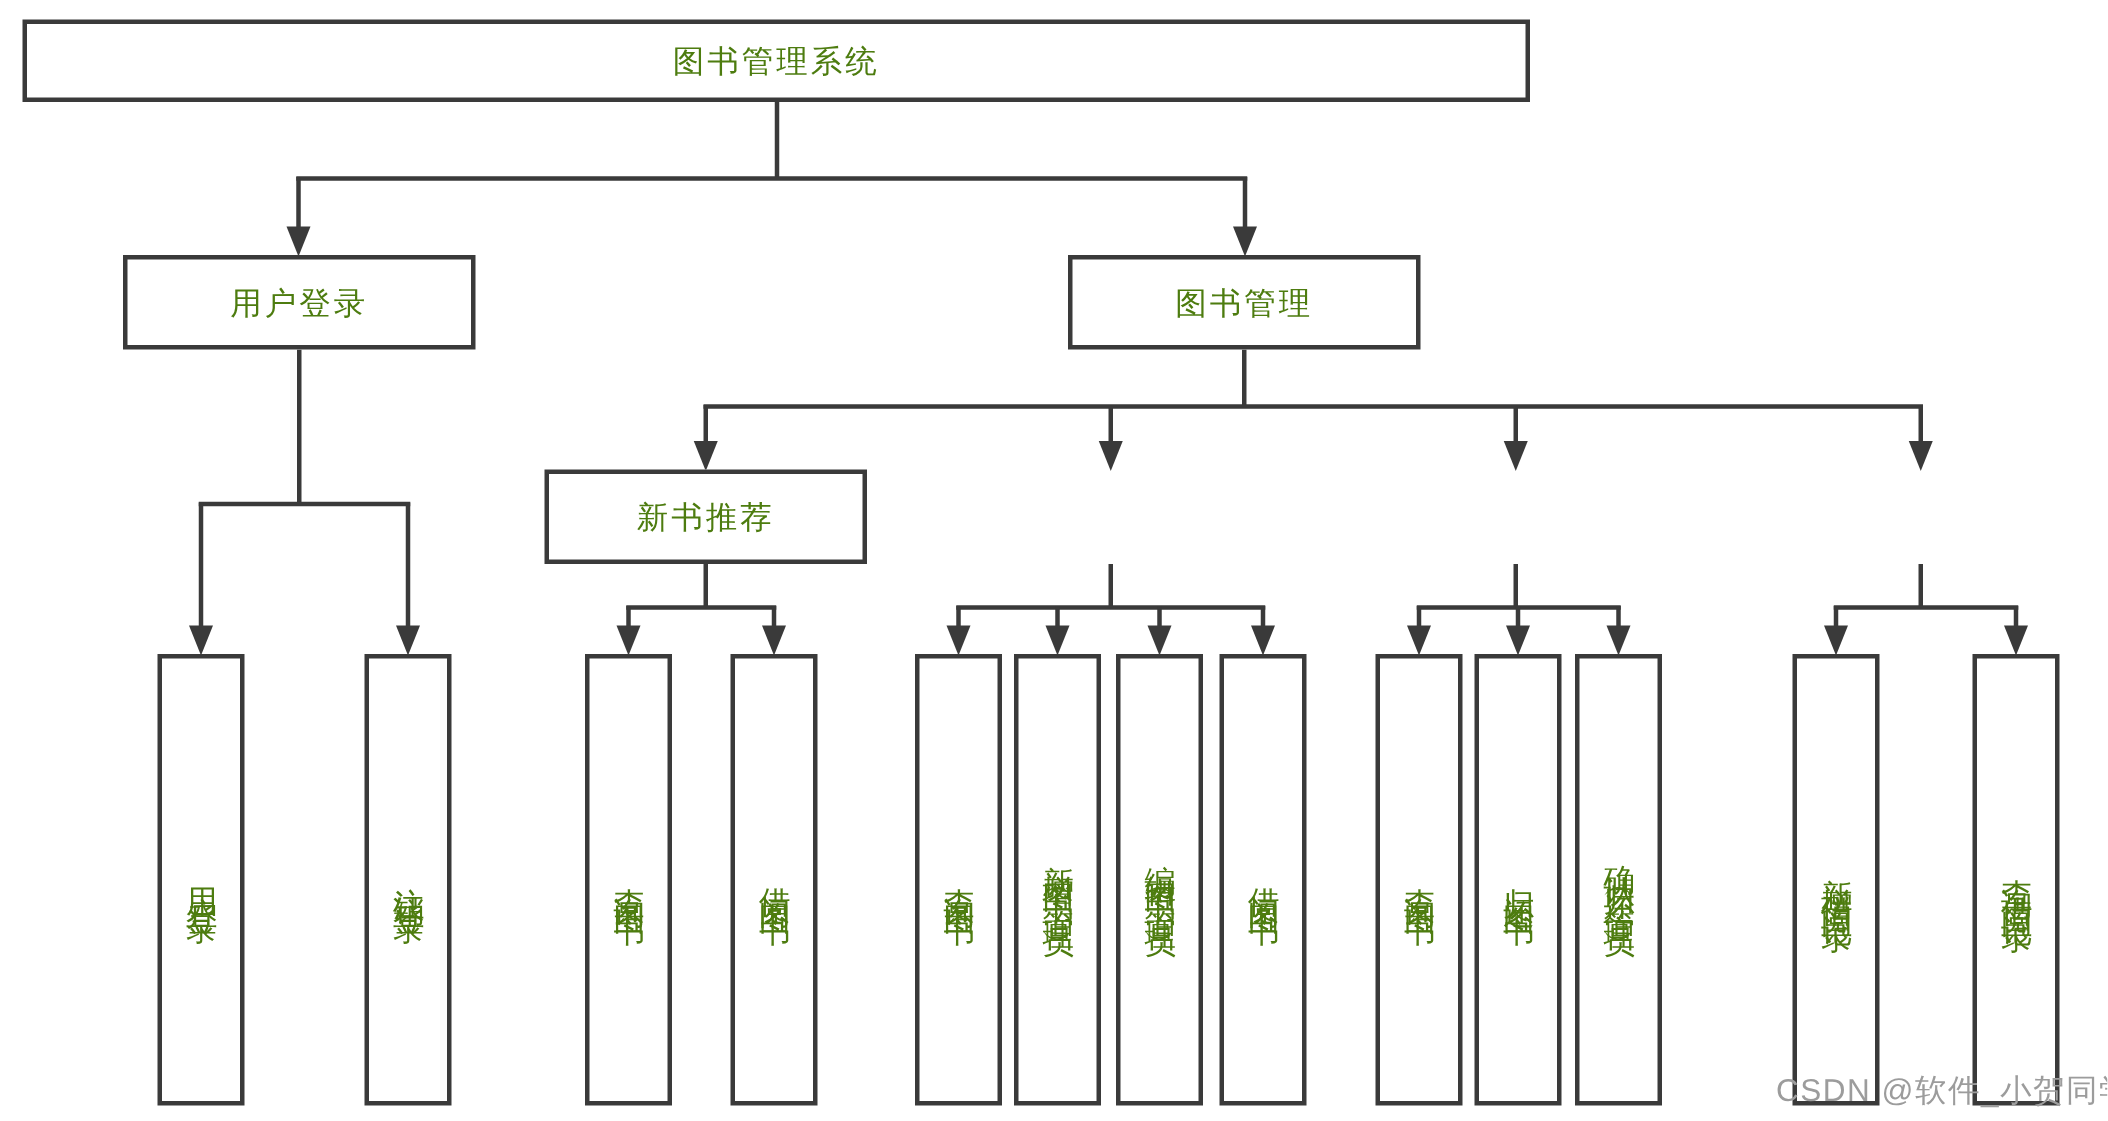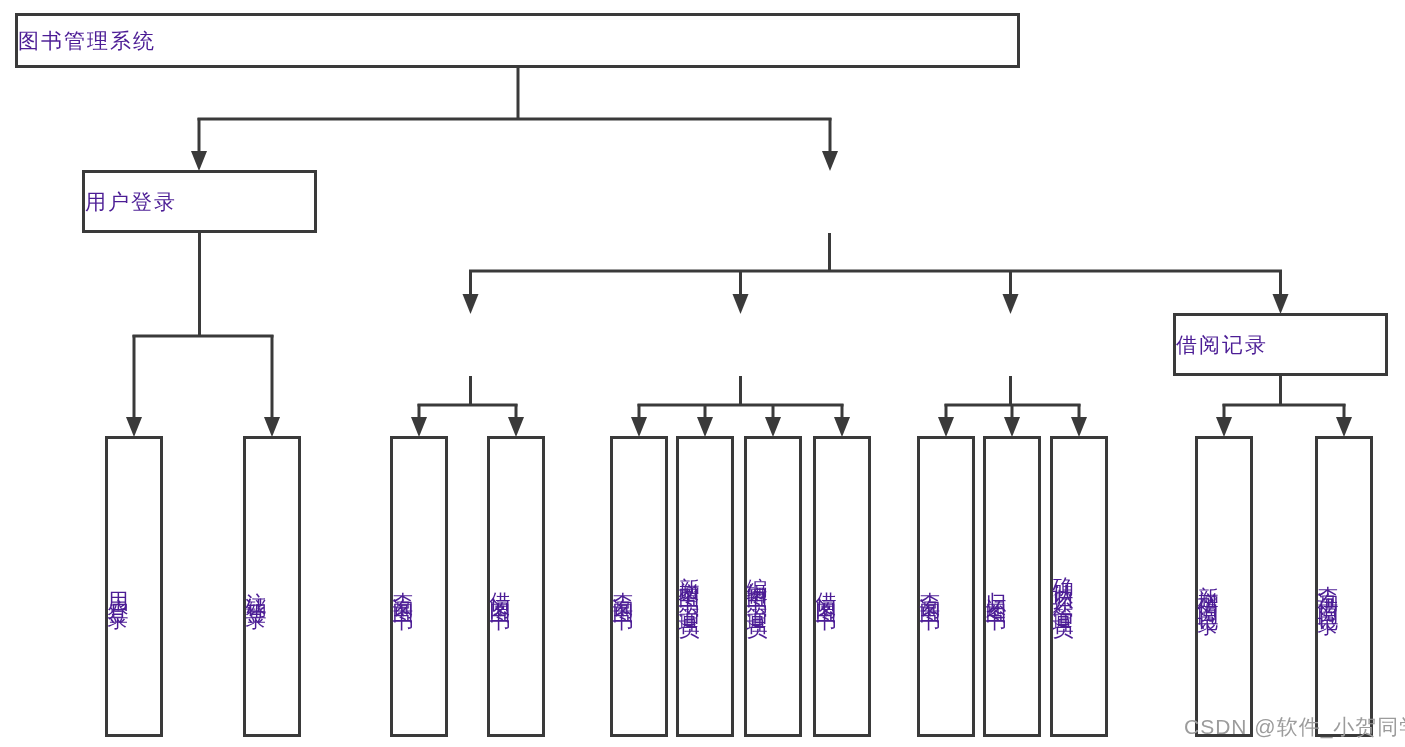--- a/index.html
+++ b/index.html
@@ -13,22 +13,22 @@
   }
   #wires{position:absolute;left:0;top:0;width:1405px;height:747px;}
   .edge{stroke:#3a3a3a;stroke-width:3;fill:none;}
   .arrow{fill:#3a3a3a;stroke:none;}
 
   .node{
     position:absolute;
     box-sizing:border-box;
     border:3px solid #3a3a3a;
     background:#ffffff;
-    display:flex;align-items:center;
-    font-size:21px;letter-spacing:2px;color:#4c1d95;
+    display:flex;align-items:center;justify-content:center;
+    font-size:21px;letter-spacing:2px;color:#4d7c0f;
   }
   .root-box{left:15px;top:13px;width:1005px;height:55px;}
   .l2-box{top:170px;width:235px;height:63px;}
   .l3-box{top:313px;width:215px;height:63px;}
   .leaf{
     top:436px;width:58px;height:301px;
   }
   .leaf span{
     writing-mode:vertical-rl;
     text-orientation:mixed;
@@ -114,23 +114,26 @@
     <polygon class="arrow" points="1344,437 1336,417 1352,417"></polygon>
   </svg>
 
   <div class="node root-box">
     <span>图书管理系统</span>
   </div>
 
   <div class="node l2-box" style="left:82px">
     <span>用户登录</span>
   </div>
+  <div class="node l2-box" style="left:712px">
+    <span>图书管理</span>
+  </div>
 
-  <div class="node l3-box" style="left:1173px">
-    <span>借阅记录</span>
+  <div class="node l3-box" style="left:363px">
+    <span>新书推荐</span>
   </div>
 
   <div class="node leaf" style="left:105px">
     <span>用户登录</span>
   </div>
   <div class="node leaf" style="left:243px">
     <span>注销登录</span>
   </div>
 
   <div class="node leaf" style="left:390px">

